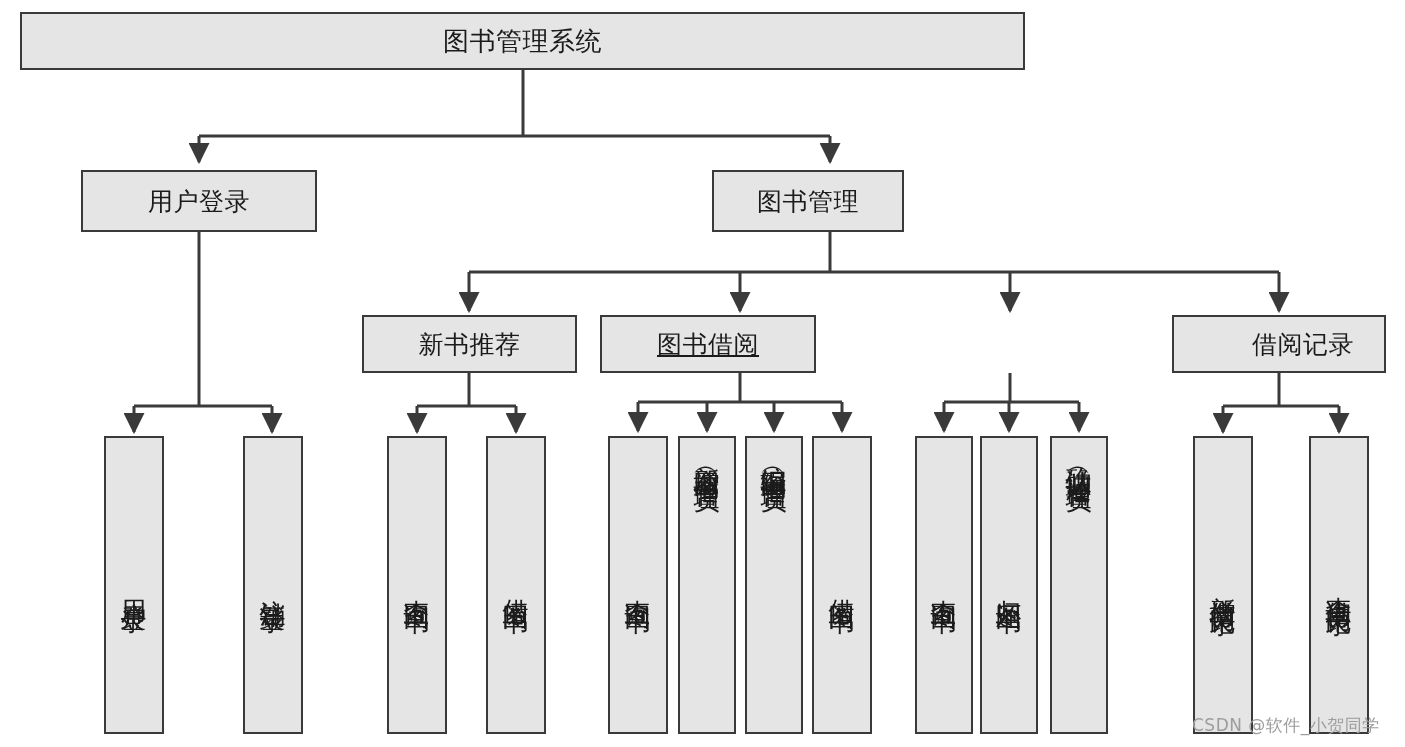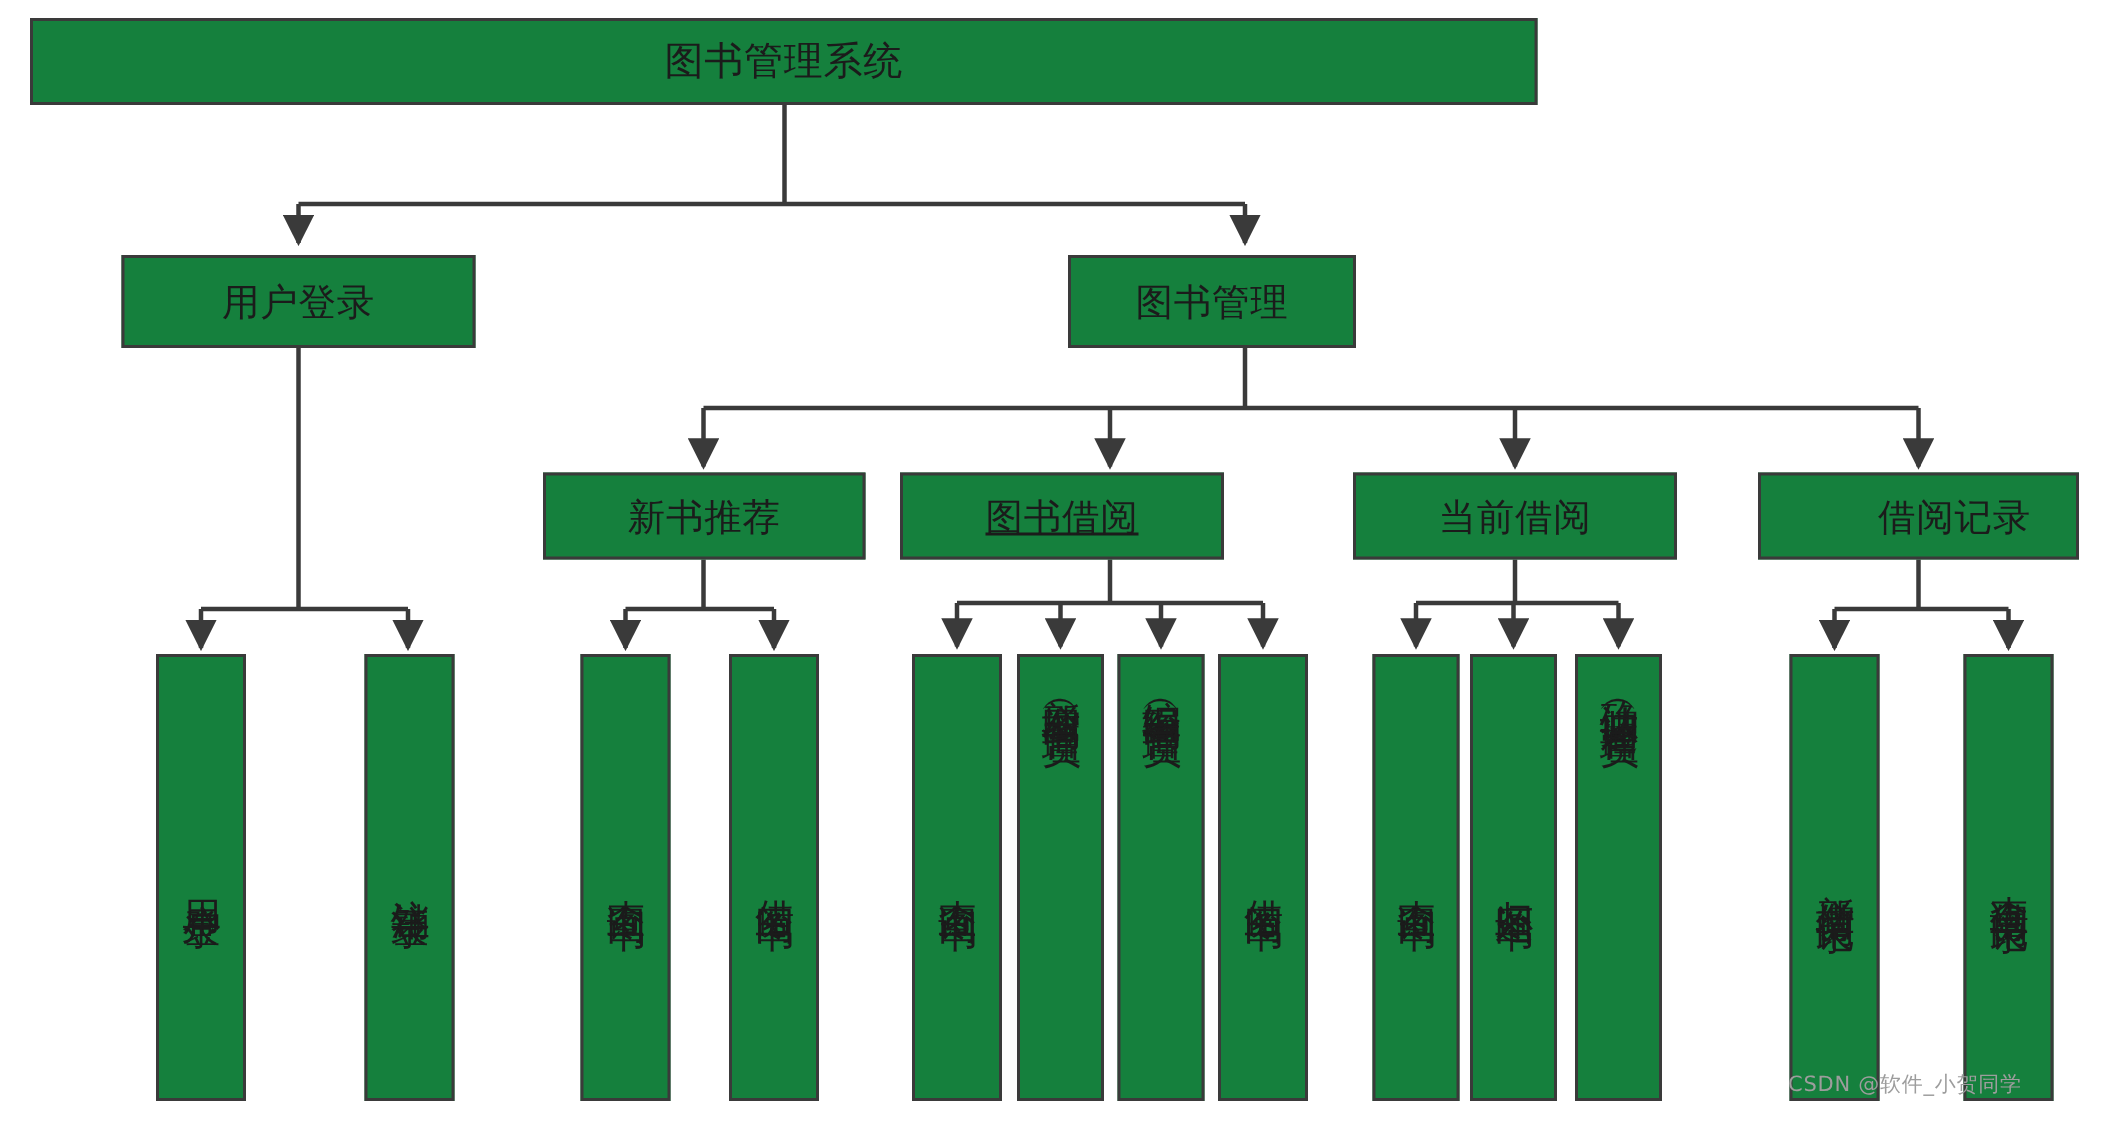--- a/index.html
+++ b/index.html
@@ -22,21 +22,21 @@
     left: 0;
     top: 0;
     width: 1405px;
     height: 747px;
     pointer-events: none;
   }
   .node {
     position: absolute;
     box-sizing: border-box;
     border: 2.5px solid #3a3a3a;
-    background: #15803d;
+    background: #e5e5e5;
     display: flex;
     align-items: center;
     justify-content: center;
     color: #1b1b1b;
   }
   .node-label {
     display: block;
     line-height: 1.08;
     letter-spacing: 0.5px;
     white-space: nowrap;
@@ -61,21 +61,21 @@
     font-size: 26px;
     letter-spacing: 3px;
     line-height: 1;
   }
   .node.leaf.centered {
     align-items: center;
     padding-top: 0;
   }
   .watermark {
     position: absolute;
-    font-size: 14px;
+    font-size: 17px;
     color: #9d9d9d;
     white-space: nowrap;
     letter-spacing: 0.5px;
   }
 </style>
 </head>
 <body>
 
 <div id="diagram-canvas">
 
@@ -139,23 +139,20 @@
   <div class="node horiz" style="left:712px; top:170px; width:192px; height:62px;">
     <span class="node-label">图书管理</span>
   </div>
 
   <div class="node horiz" style="left:362px; top:315px; width:215px; height:58px;">
     <span class="node-label">新书推荐</span>
   </div>
   <div class="node horiz" style="left:600px; top:315px; width:216px; height:58px;text-decoration:underline;">
     <span class="node-label">图书借阅</span>
   </div>
-  <div class="node horiz" style="left:902px; top:315px; width:216px; height:58px;">
-    <span class="node-label">当前借阅</span>
-  </div>
   <div class="node horiz" style="left:1172px; top:315px; width:214px; height:58px;padding-left:48px;">
     <span class="node-label">借阅记录</span>
   </div>
 
   <div class="node leaf centered" style="left:104px; top:436px; width:60px; height:298px;">
     <span class="node-label">用户登录</span>
   </div>
   <div class="node leaf centered" style="left:243px; top:436px; width:60px; height:298px;">
     <span class="node-label">注销登录</span>
   </div>

